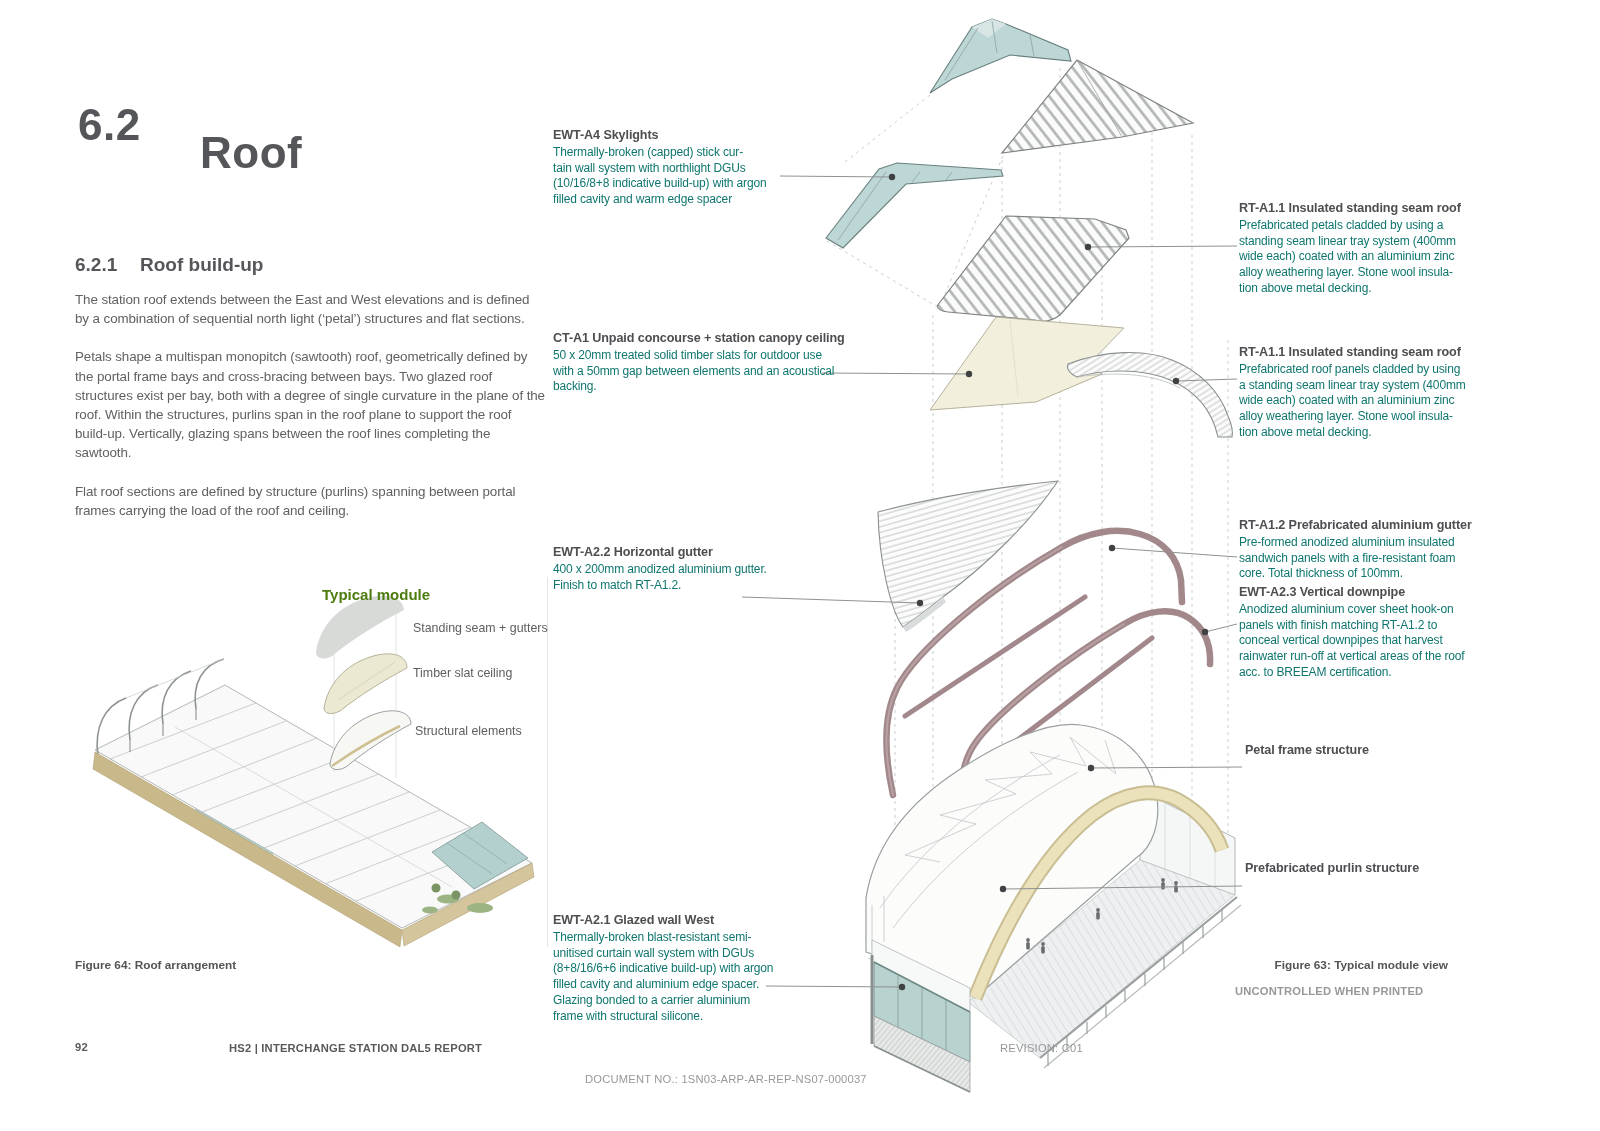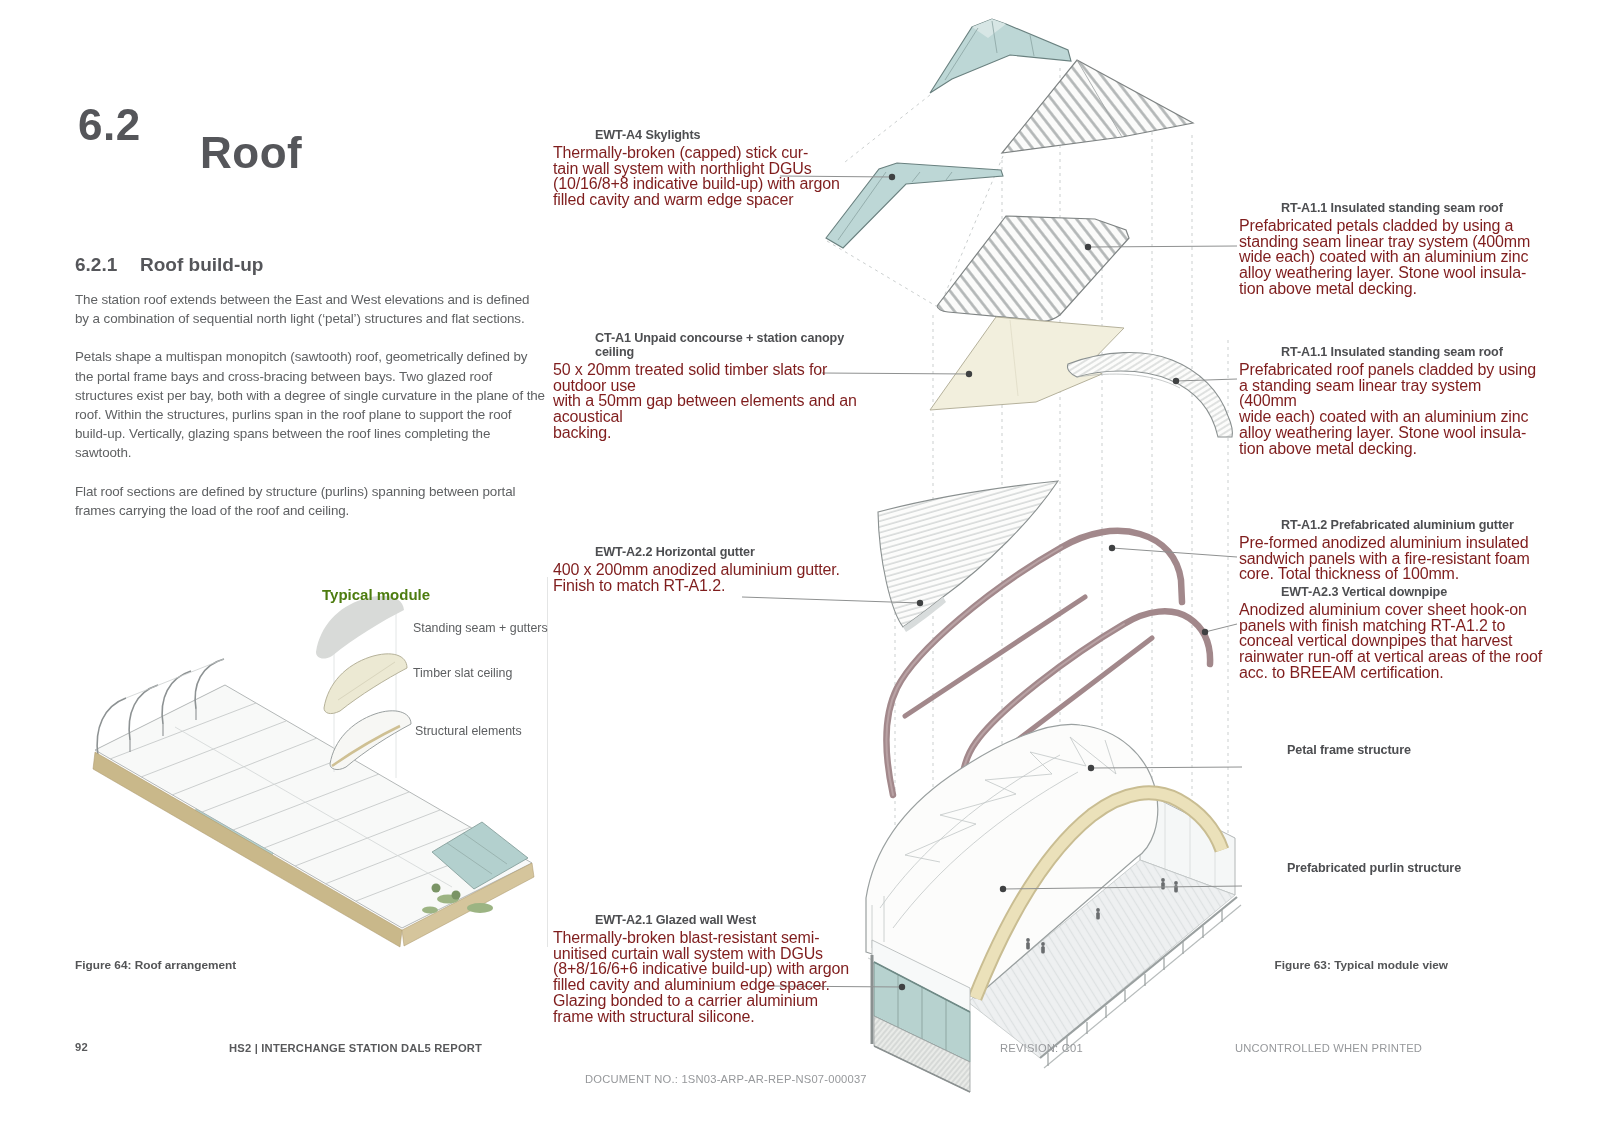--- a/index.html
+++ b/index.html
@@ -4,22 +4,22 @@
 <style>
   html,body{margin:0;padding:0;background:#ffffff;}
   body{width:1600px;height:1131px;position:relative;font-family:"Liberation Sans",sans-serif;overflow:hidden;}
   .abs{position:absolute;}
   .art{position:absolute;left:0;top:0;}
   .sec-num,.sec-title{font-size:44px;font-weight:700;color:#55565a;letter-spacing:0.5px;}
   .sub-num,.sub-title{font-size:19px;font-weight:700;color:#55565a;}
   .bodycopy{width:470px;font-size:13.4px;line-height:19.2px;color:#5f6163;letter-spacing:-0.1px;}
   .bodycopy p{margin:0 0 19px 0;}
   .ann{position:absolute;}
-  .ann-title{font-size:12.6px;font-weight:700;color:#4d4e51;letter-spacing:-0.1px;margin-bottom:3px;margin-left:42px;}
-  .ann-body{font-size:16px;line-height:15.7px;color:#7f1d1d;letter-spacing:-0.15px;white-space:pre-line;}
+  .ann-title{font-size:12.6px;font-weight:700;color:#4d4e51;letter-spacing:-0.1px;margin-bottom:3px;}
+  .ann-body{font-size:12px;line-height:15.7px;color:#0f766e;letter-spacing:-0.15px;white-space:pre-line;}
   .mod-title{font-size:15px;font-weight:700;color:#4d7c0f;}
   .mod-label{font-size:12.4px;color:#5c5e60;}
   .fig-caption{font-size:11.8px;font-weight:700;color:#535456;}
   .footer-strong{font-size:11.2px;font-weight:700;color:#58595b;letter-spacing:0.2px;}
   .footer-light{font-size:11.2px;color:#96989b;letter-spacing:0.2px;}
 </style>
 </head>
 <body>
 
 <svg class="art" width="1600" height="1131" viewBox="0 0 1600 1131">
@@ -353,14 +353,14 @@
 </div>
 <div class="ann" style="left:1245px;top:861px;width:300px;">
   <div class="ann-title">Prefabricated purlin structure</div>
 </div>
 
 <div>
   <span class="abs footer-strong" style="left:75px;top:1041px;">92</span>
   <span class="abs footer-strong" style="left:205px;top:1042px;padding-left:24px;">HS2 | INTERCHANGE STATION DAL5 REPORT</span>
   <span class="abs footer-light" style="left:585px;top:1042px;margin-top:31px;">DOCUMENT NO.: 1SN03-ARP-AR-REP-NS07-000037</span>
   <span class="abs footer-light" style="left:1000px;top:1042px;">REVISION: C01</span>
-  <span class="abs footer-light" style="left:1235px;top:1042px;">UNCONTROLLED WHEN PRINTED</span>
+  <span class="abs footer-light" style="left:1235px;top:985px;font-weight:bold;">UNCONTROLLED WHEN PRINTED</span>
 </div>
 
 </body></html>

